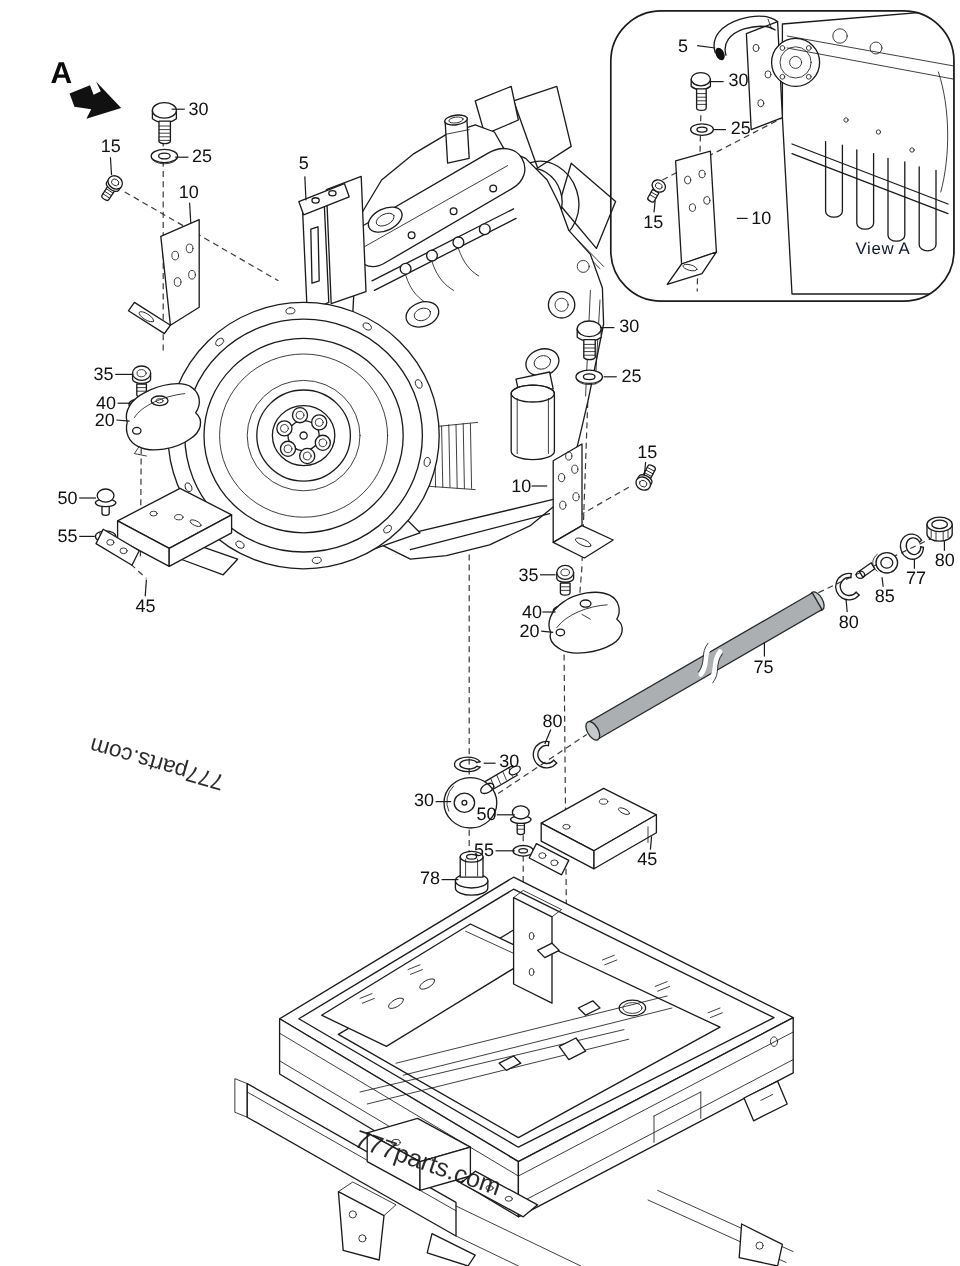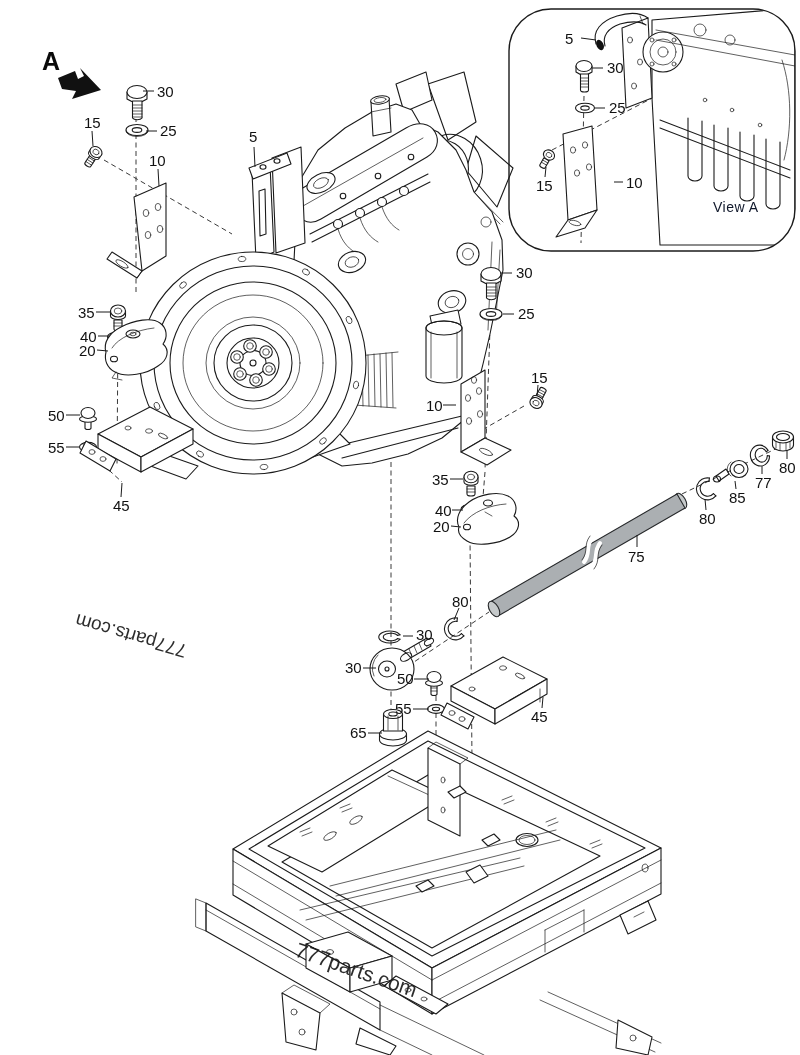--- a/index.html
+++ b/index.html
@@ -546,21 +546,21 @@
 <div class="co" style="left:628px;top:549px">75</div>
 <div class="co" style="left:699px;top:511px">80</div>
 <div class="co" style="left:729px;top:490px">85</div>
 <div class="co" style="left:755px;top:475px">77</div>
 <div class="co" style="left:779px;top:460px">80</div>
 <div class="co" style="left:452px;top:594px">80</div>
 <div class="co" style="left:416px;top:627px">30</div>
 <div class="co" style="left:345px;top:660px">30</div>
 <div class="co" style="left:397px;top:671px">50</div>
 <div class="co" style="left:395px;top:701px">55</div>
-<div class="co" style="left:350px;top:725px">65</div>
+<div class="co" style="left:350px;top:725px">78</div>
 <div class="co" style="left:531px;top:709px">45</div>
 <div class="co" style="left:565px;top:31px">5</div>
 <div class="co" style="left:607px;top:60px">30</div>
 <div class="co" style="left:609px;top:100px">25</div>
 <div class="co" style="left:536px;top:178px">15</div>
 <div class="co" style="left:626px;top:175px">10</div>
 
 <div class="wm wm-left">777parts.com</div>
 <div class="wm wm-bottom">777parts.com</div>
 

